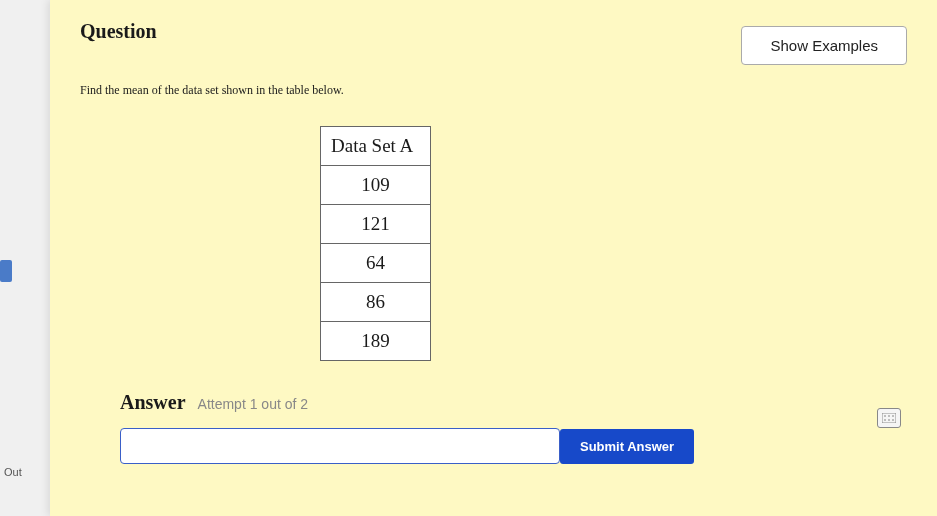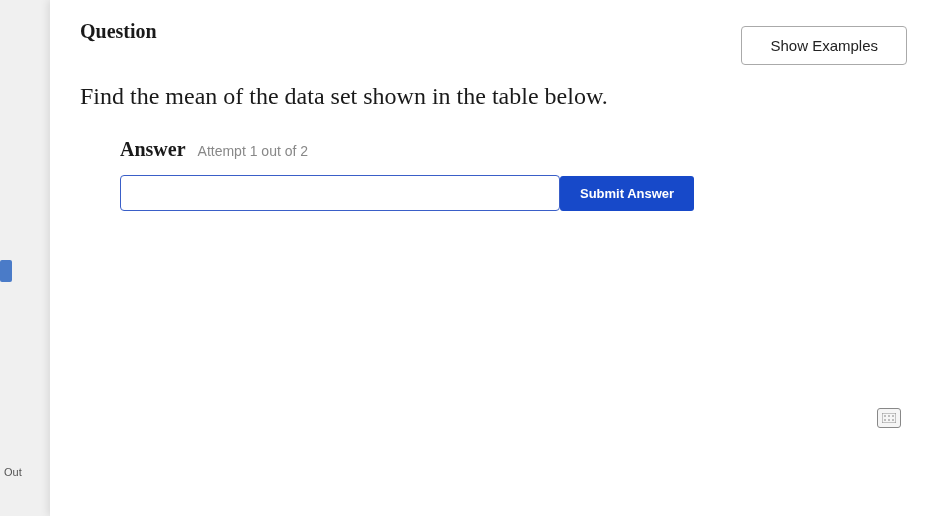--- a/index.html
+++ b/index.html
@@ -5,21 +5,21 @@
     * { box-sizing: border-box; margin: 0; padding: 0; }
     body {
       font-family: Georgia, 'Times New Roman', serif;
       background: #e8e8e8;
       width: 937px;
       height: 516px;
       overflow: hidden;
       position: relative;
     }
     .page-container {
-      background: #ffffff;
+      background: #fef9c3;
       margin: 0 0 0 50px;
       padding: 20px 30px 20px 30px;
       min-height: 516px;
       position: relative;
       box-shadow: -2px 0 8px rgba(0,0,0,0.1);
     }
     .sidebar-stub {
       position: absolute;
       left: 0;
       top: 0;
@@ -60,21 +60,21 @@
       font-size: 15px;
       padding: 10px 28px;
       background: #fff;
       border: 1px solid #aaa;
       border-radius: 4px;
       cursor: pointer;
       color: #222;
       margin-top: 6px;
     }
     .prompt-text {
-      font-size: 24px;
+      font-size: 12px;
       color: #1a1a1a;
       margin-bottom: 28px;
     }
     .data-table-wrap {
       display: flex;
       justify-content: flex-start;
       margin-left: 240px;
       margin-bottom: 30px;
     }
     .data-table {
@@ -166,20 +166,46 @@
 
 <div class="page-container">
 
   <div class="header-row">
     <div class="question-heading">Question</div>
     <button class="show-examples-btn">Show Examples</button>
   </div>
 
   <div class="prompt-text">Find the mean of the data set shown in the table below.</div>
 
+  <div class="data-table-wrap">
+    <table class="data-table">
+      <thead>
+        <tr>
+            <th>Data Set A</th>
+          </tr>
+      </thead>
+      <tbody>
+        <tr>
+            <td>109</td>
+          </tr>
+        <tr>
+            <td>121</td>
+          </tr>
+        <tr>
+            <td>64</td>
+          </tr>
+        <tr>
+            <td>86</td>
+          </tr>
+        <tr>
+            <td>189</td>
+          </tr>
+      </tbody>
+    </table>
+  </div>
 
   <div class="answer-section">
     <div class="answer-label-row">
       <span class="answer-label">Answer</span>
       <span class="attempt-text">Attempt 1 out of 2</span>
     </div>
     <div class="input-row">
       <input type="text" class="answer-input" value="" style="">
       <button class="submit-btn">Submit Answer</button>
     </div>

